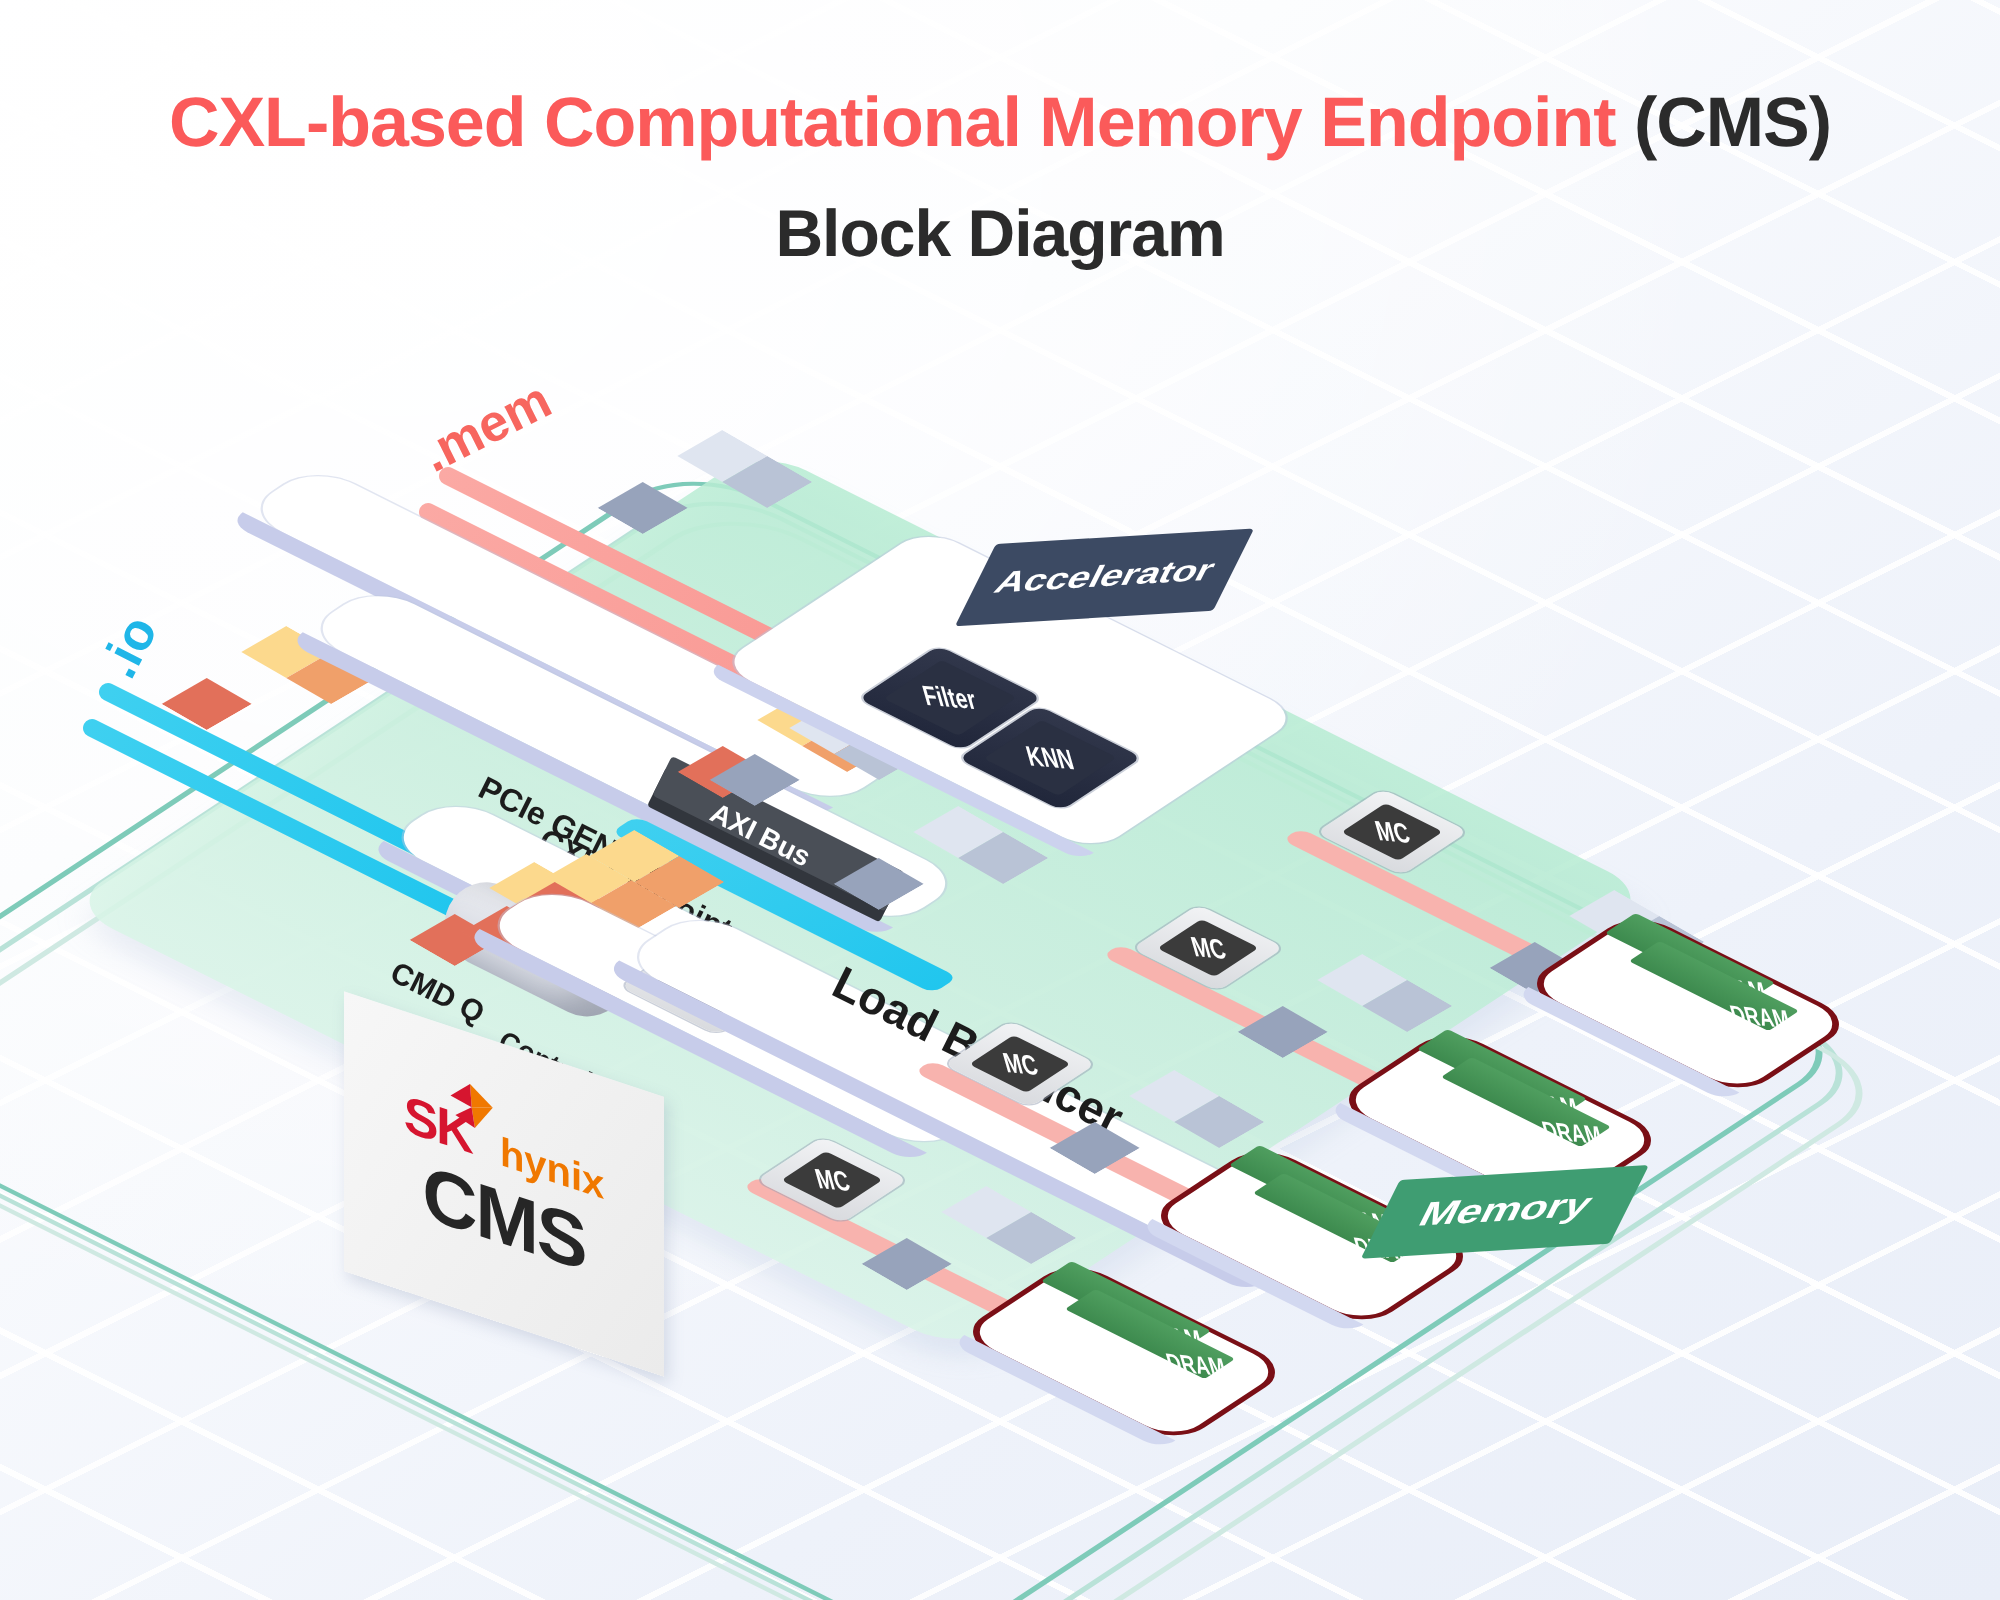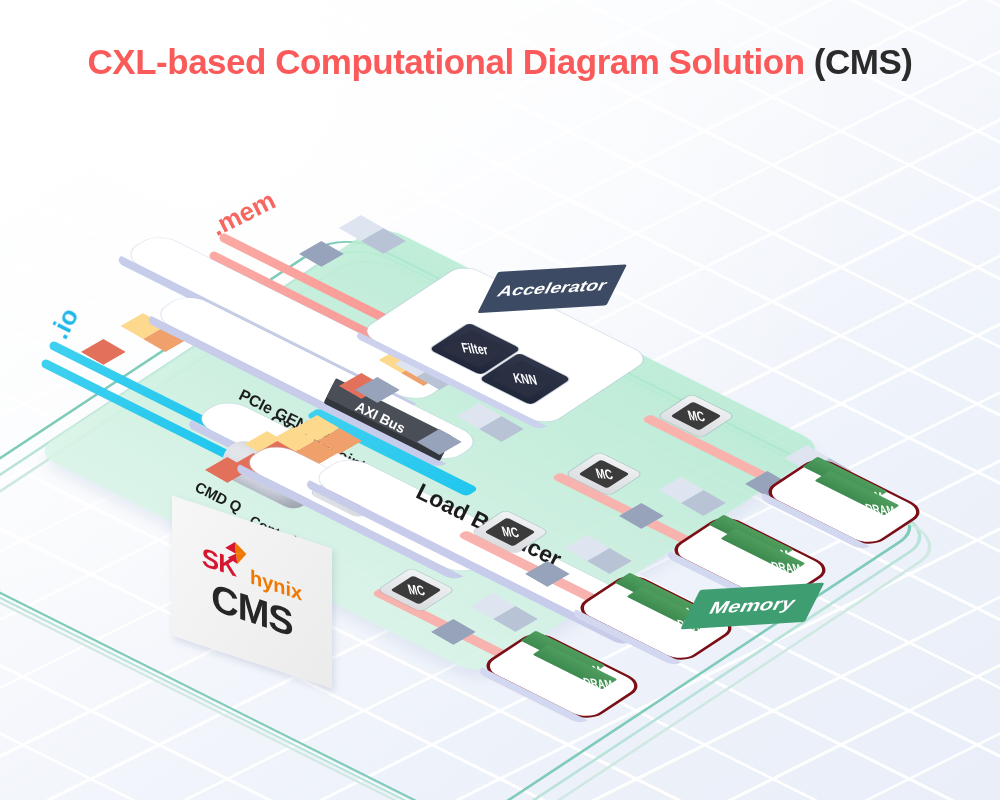--- a/index.html
+++ b/index.html
@@ -117,23 +117,24 @@
 </style>
 </head>
 <body>
 
 <div id="stage">
   <div id="bg-grid"></div>
   <div id="bg-fade"></div>
 
   <div id="title-block">
     <div id="title-main">
-      <span class="red">CXL-based Computational Diagram Solution</span>
+      <span class="red">CXL-based Computational Memory Endpoint</span>
       <span class="dark">(CMS)</span>
     </div>
+    <div id="title-sub">Block Diagram</div>
   </div>
 
   <div id="scene">
 
     <div id="platform-shadow"></div>
     <div class="track t1"></div>
     <div class="track t2"></div>
     <div class="track t3"></div>
     <div id="platform"></div>
 

